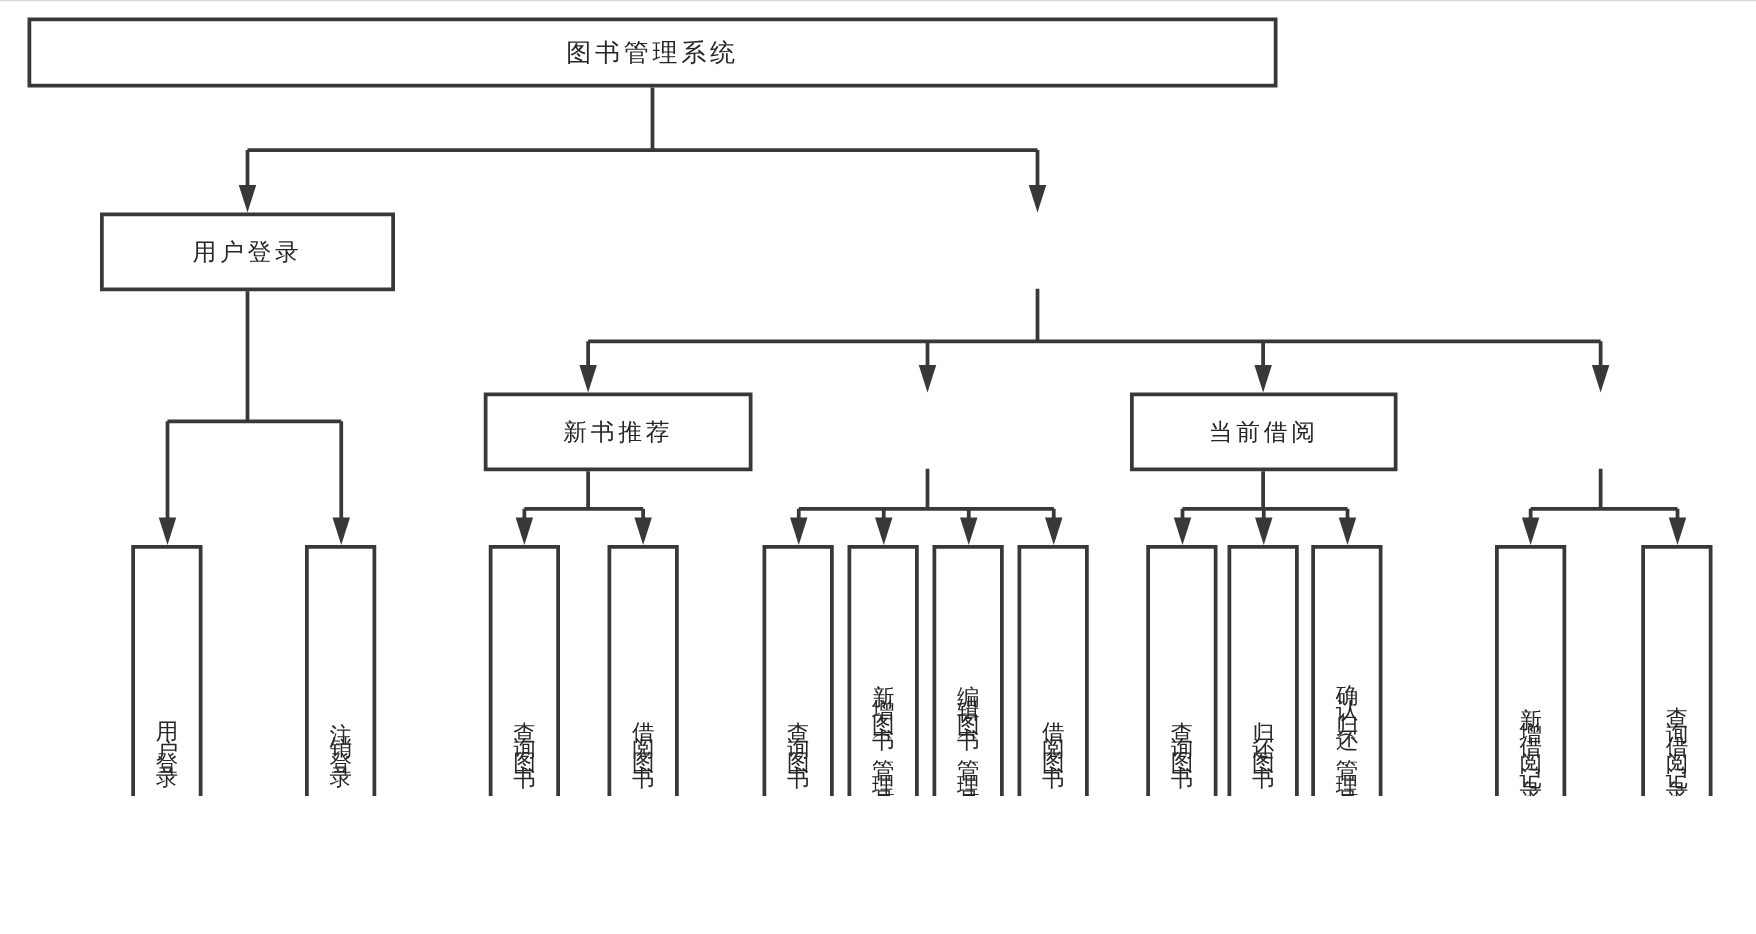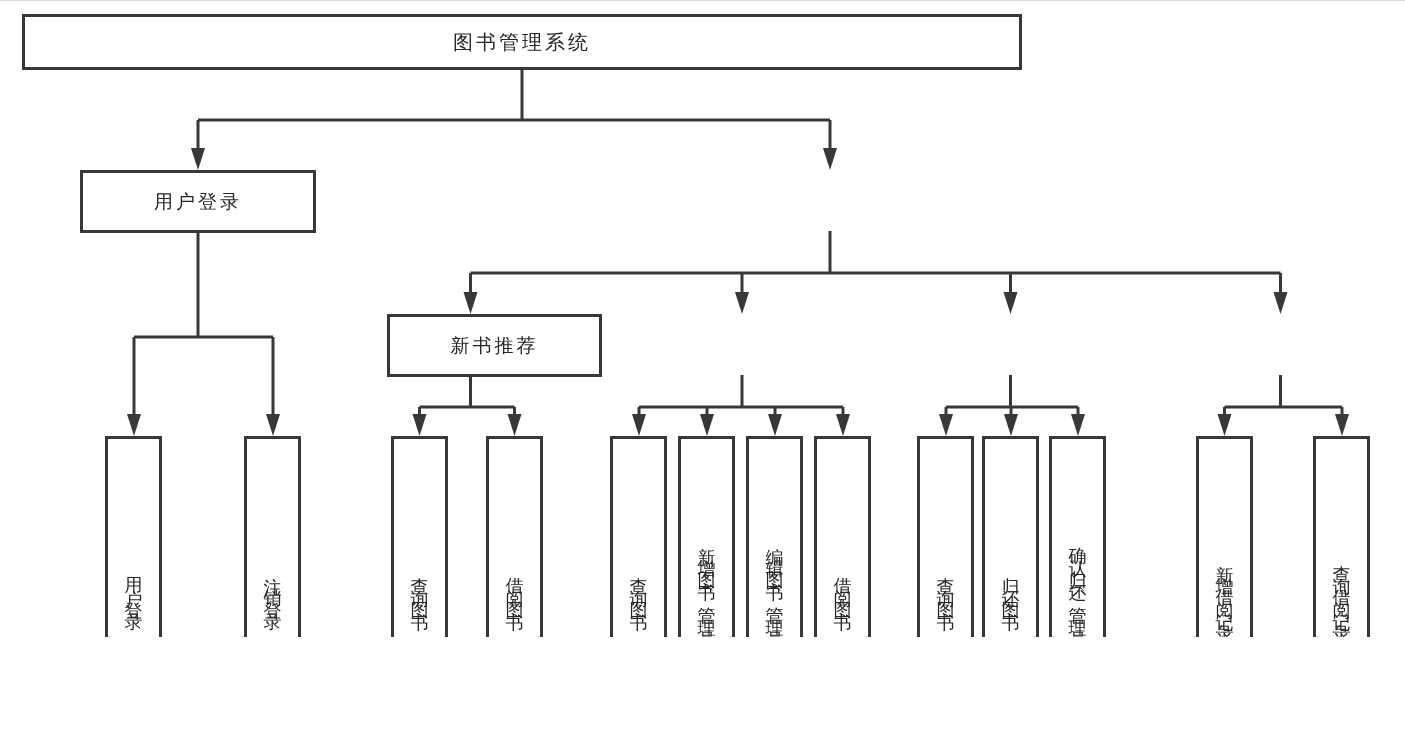--- a/index.html
+++ b/index.html
@@ -133,20 +133,23 @@
     <span class="lbl">图书管理系统</span>
   </div>
 
   <div class="node h" style="left:80px; top:170px; width:236px; height:63px;">
     <span class="lbl">用户登录</span>
   </div>
 
   <div class="node h" style="left:369px; top:314px; width:215px; height:63px;margin-left:18px;">
     <span class="lbl">新书推荐</span>
   </div>
+  <div class="node h" style="left:904px; top:314px; width:214px; height:63px;">
+    <span class="lbl">当前借阅</span>
+  </div>
 
   <div class="node leaf" style="left:105px;">
     <span class="lbl">用户登录</span>
   </div>
   <div class="node leaf" style="left:244px;">
     <span class="lbl">注销登录</span>
   </div>
 
   <div class="node leaf" style="left:391px;">
     <span class="lbl">查询图书</span>

